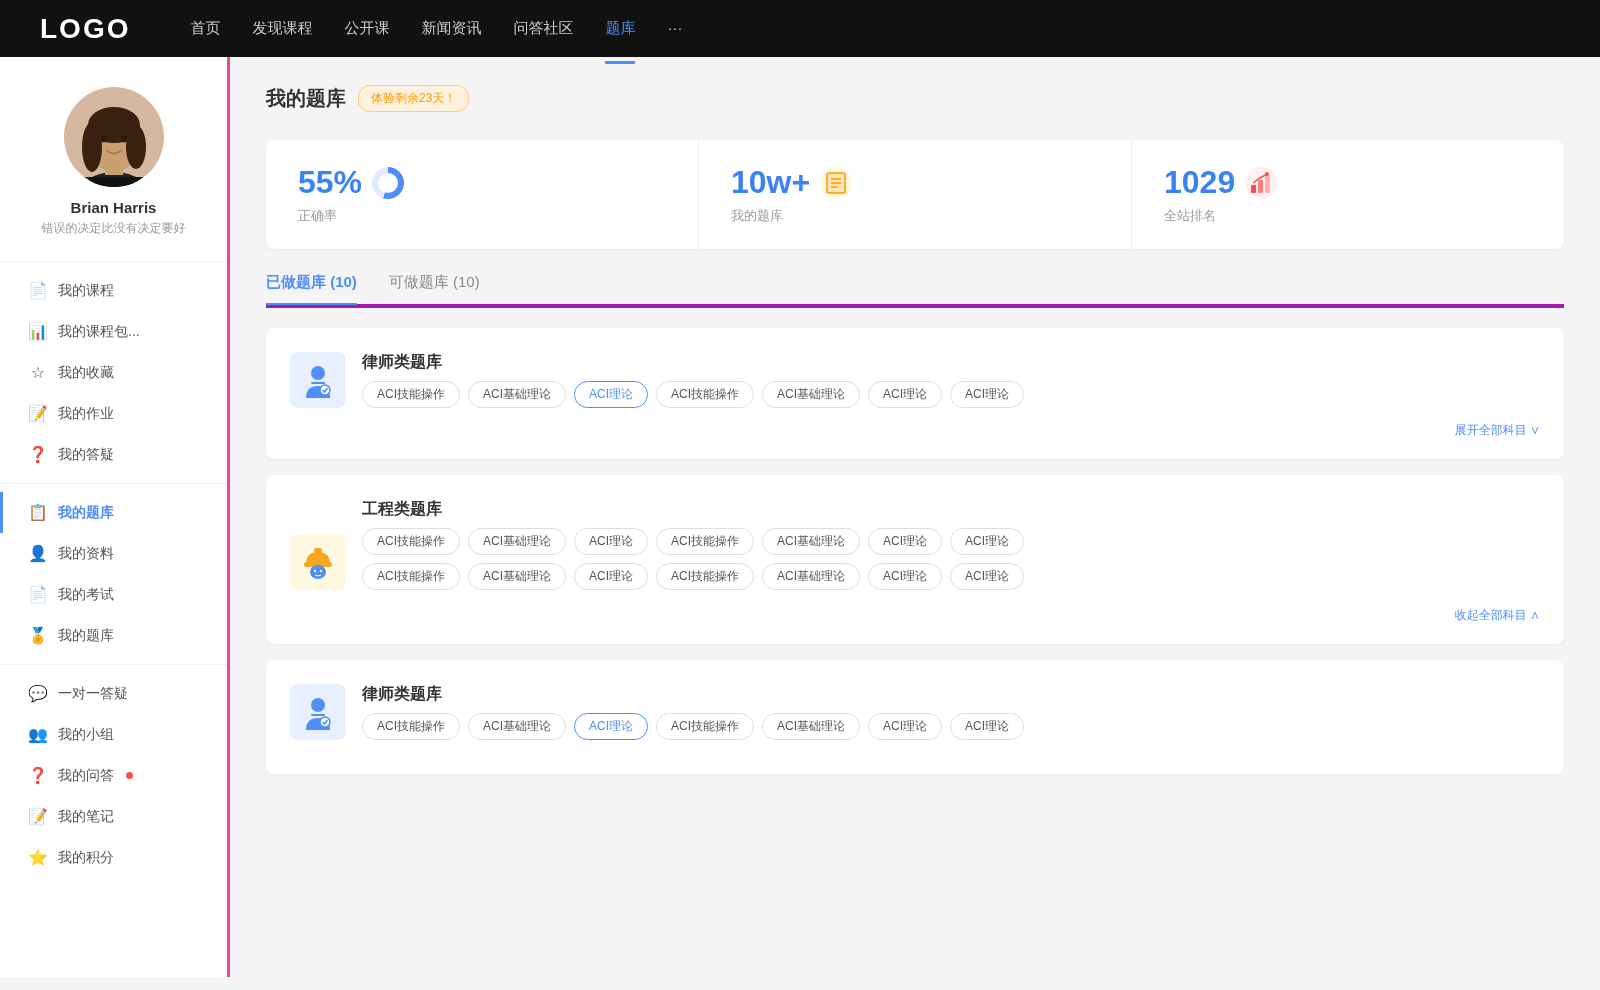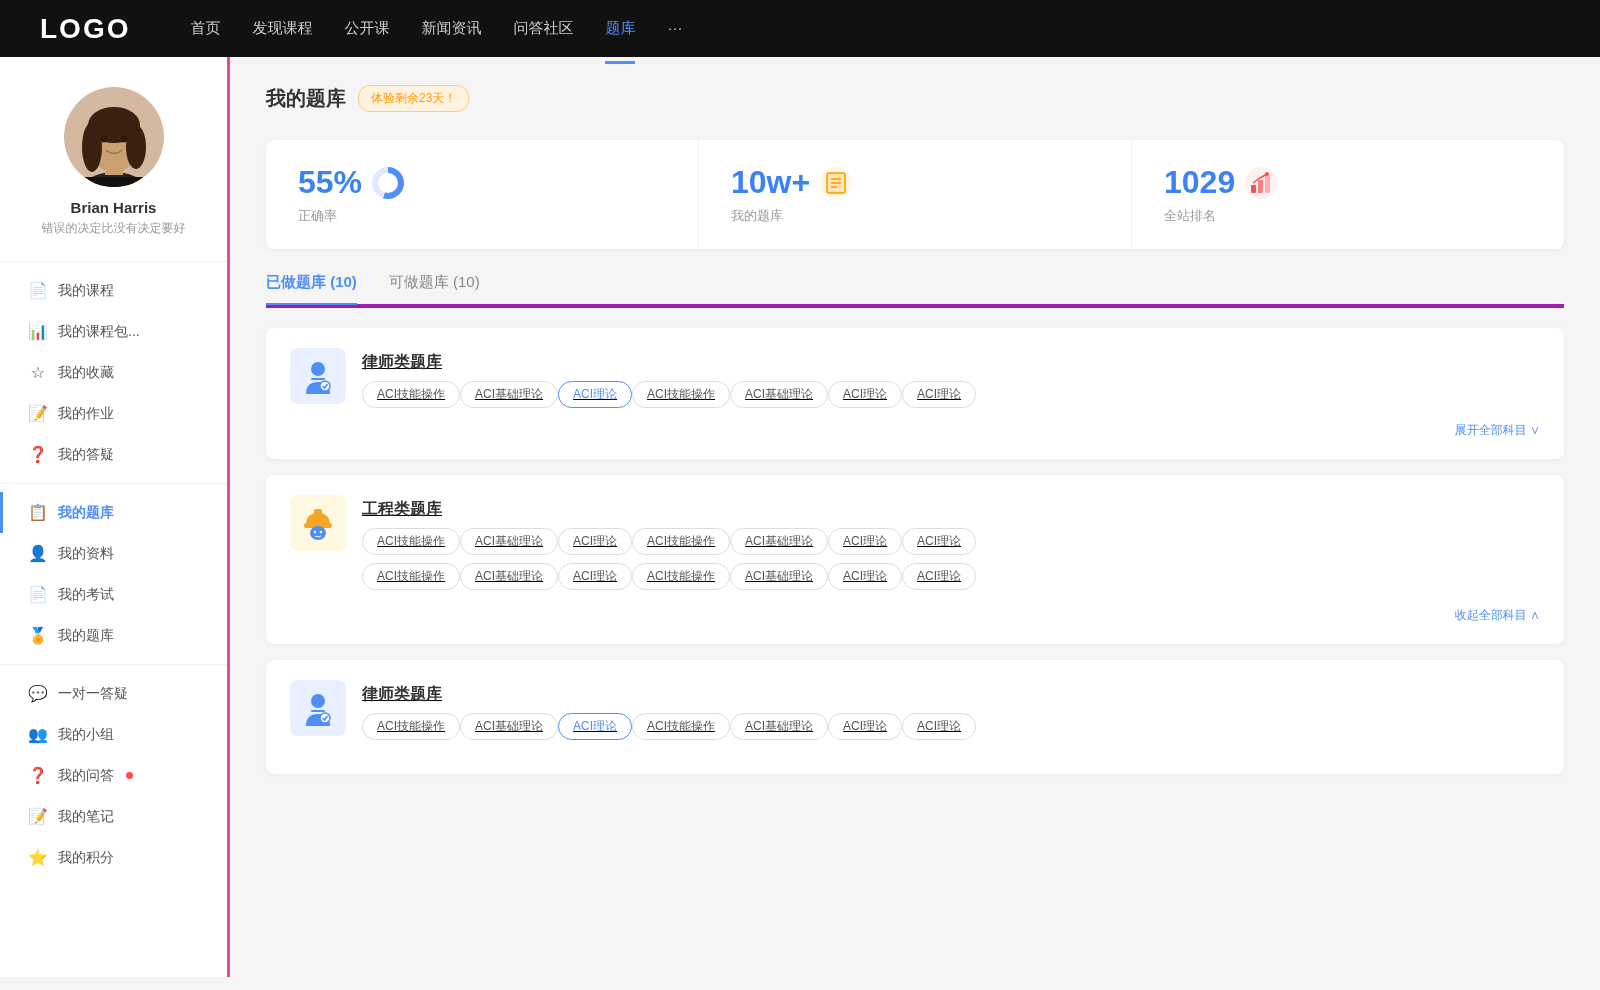--- a/index.html
+++ b/index.html
@@ -130,33 +130,33 @@
     }
 
     
     .qbank-card {
       background: #fff;
       border-radius: 8px;
       margin-bottom: 16px;
       padding: 20px 24px;
       box-shadow: 0 1px 4px rgba(0,0,0,0.05);
     }
-    .qbank-header { display: flex; align-items: flex-start; gap: 16px; margin-bottom: 14px; text-decoration: underline; }
+    .qbank-header { display: flex; align-items: flex-end; gap: 16px; margin-bottom: 14px; }
     .qbank-icon {
       width: 56px;
       height: 56px;
       border-radius: 8px;
       background: #e8f0ff;
       display: flex;
       align-items: center;
       justify-content: center;
       flex-shrink: 0;
     }
     .qbank-name { font-size: 16px; font-weight: 600; color: #333; padding-top: 4px; }
-    .qbank-tags { display: flex; flex-wrap: wrap; gap: 0; margin-top: 8px; }
+    .qbank-tags { display: flex; flex-wrap: wrap; gap: 8px; margin-top: 8px; }
     .tag {
       padding: 4px 14px;
       border-radius: 16px;
       font-size: 12px;
       border: 1px solid #ddd;
       color: #555;
       cursor: pointer;
       background: #fff;
     }
     .tag.active-tag {

